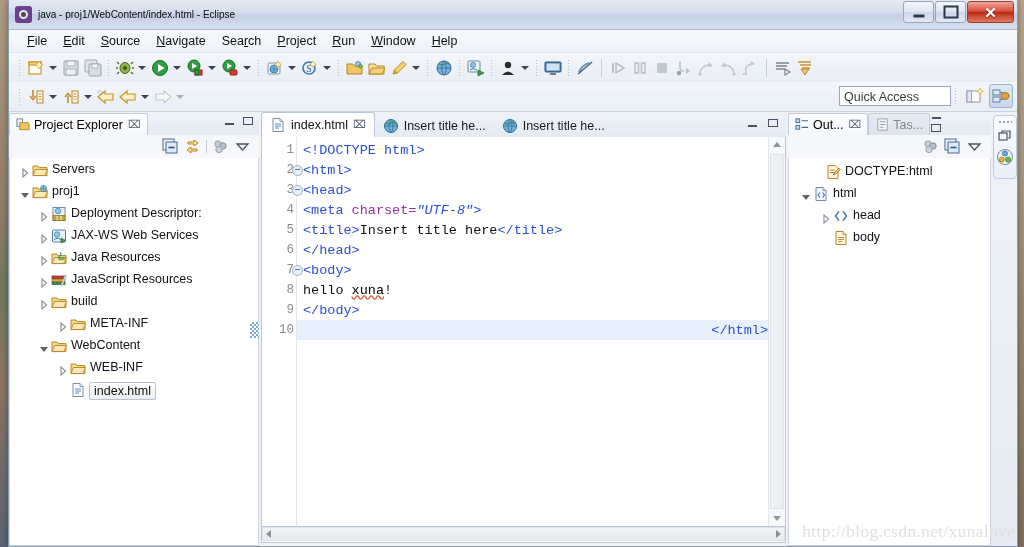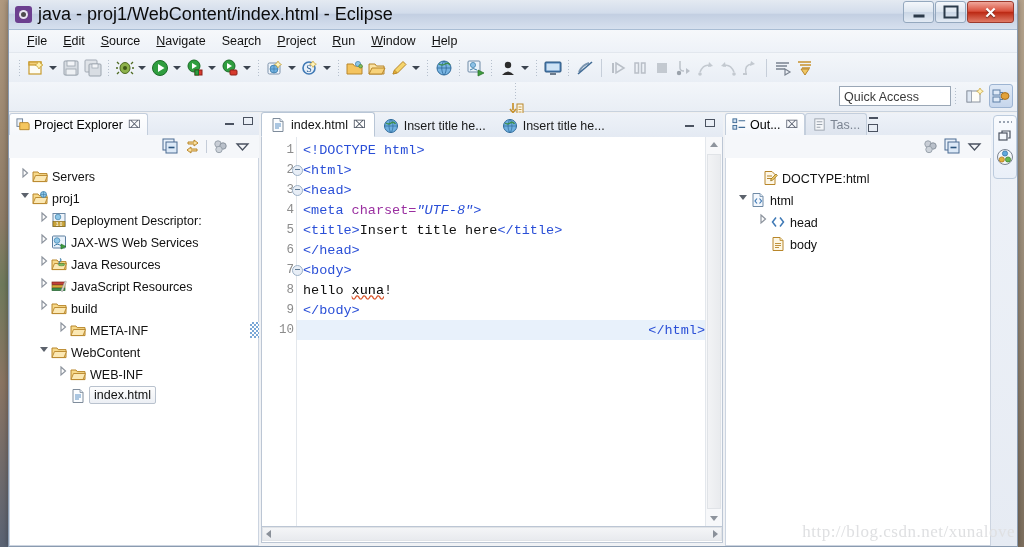--- a/index.html
+++ b/index.html
@@ -43,21 +43,21 @@
     width: 17px; height: 17px; margin-left: 6px; margin-right: 6px;
     border-radius: 3px;
     background: radial-gradient(circle at 50% 50%, #e8e3f2 0 22%, #6c3f8f 24% 100%);
     position: relative; flex: none;
   }
   #titlebar .tb-icon:after {
     content:""; position:absolute; left:4px; top:4px; width:9px; height:9px;
     border-radius:50%; background:#4d4d4d; box-shadow: inset 0 0 0 2px #e9e4f4;
   }
   #titlebar .tb-title {
-    font-size: 18px; color: #0b0b0b; white-space: nowrap;
+    font-size: 10px; color: #0b0b0b; white-space: nowrap;
   }
   #wincontrols {
     position: absolute; right: 3px; top: 1px;
     display: flex; gap: 0px; align-items: center;
   }
   .wbtn {
     width: 29px; height: 20px; margin-left: 1px;
     border: 1px solid #94a8be;
     border-radius: 3px;
     background: linear-gradient(180deg,#f4f7fb 0%,#dde6f0 48%,#cbd7e6 52%,#e2eaf4 100%);
@@ -90,21 +90,21 @@
   }
   .menu-item u { text-decoration: underline; }
 
   
   #toolbar1, #toolbar2 {
     background: linear-gradient(180deg,#f3f6fa 0%,#e9eef5 100%);
     display: flex; align-items: center;
     padding-left: 6px;
   }
   #toolbar1 { height: 29px; }
-  #toolbar2 { height: 29px; position: relative; border-bottom: 1px solid #c8d2de; flex-direction: column; }
+  #toolbar2 { height: 29px; position: relative; border-bottom: 1px solid #c8d2de; }
   .tgrip { width:4px; height:18px; margin:0 3px;
     background-image: radial-gradient(circle, #b6c0cd 0.8px, transparent 1px);
     background-size: 3px 3px; flex:none; }
   .tsep { width:1px; height:18px; background:#c6ced9; margin:0 5px; flex:none; }
   .ticon { width:20px; height:20px; margin:0 1px; position:relative; flex:none; }
   .tarrow {
     width:11px; height:20px; margin-right:2px; flex:none; position:relative;
   }
   .tarrow:after {
     content:""; position:absolute; left:2px; top:8px;
@@ -174,21 +174,21 @@
   }
   .vtbtn { width:17px; height:17px; position:relative; }
   .vtsep { width:1px; height:13px; background:#c4ccd8; }
 
   .tree {
     flex:1; background:#fff; overflow:hidden; position:relative;
     border:1px solid #ccd4e0; border-top:none;
     padding-top: 4px;
   }
   .trow {
-    height: 22px; display:flex; align-items:flex-end;
+    height: 22px; display:flex; align-items:flex-start;
     font-size:12.5px; color:#111; white-space:nowrap;
   }
   .twist {
     width:14px; height:22px; position:relative; flex:none;
   }
   .ticon16 { width:16px; height:16px; margin-right:4px; flex:none; position:relative; }
   .tlabel { }
   .trow.selected .tlabel {
     background: linear-gradient(180deg,#fdfdfd,#eceff4);
     border:1px solid #b9c2ce;
@@ -293,21 +293,21 @@
     border:1px solid #e0e3e7; box-sizing:border-box;
     display:flex; align-items:center; justify-content:space-between;
     padding:0 3px;
   }
   .harrow { width:0;height:0; border-top:4px solid transparent; border-bottom:4px solid transparent; }
   .harrow.l { border-right:5px solid #8a9099; }
   .harrow.r { border-left:5px solid #8a9099; }
 
   
   #rightpanel {
-    width: 266px; flex:none; display:flex; flex-direction:column;
+    width: 203px; flex:none; display:flex; flex-direction:column;
     position:relative;
   }
   #outlinetabs { height:22px; position:relative; background:linear-gradient(180deg,#eef2f8,#e4eaf3); display:flex; align-items:flex-end; }
   #outlinebody {
     flex:1; background:#fff; border:1px solid #ccd4e0; border-top:none;
     overflow:hidden;
   }
 
   
   #fastview {

